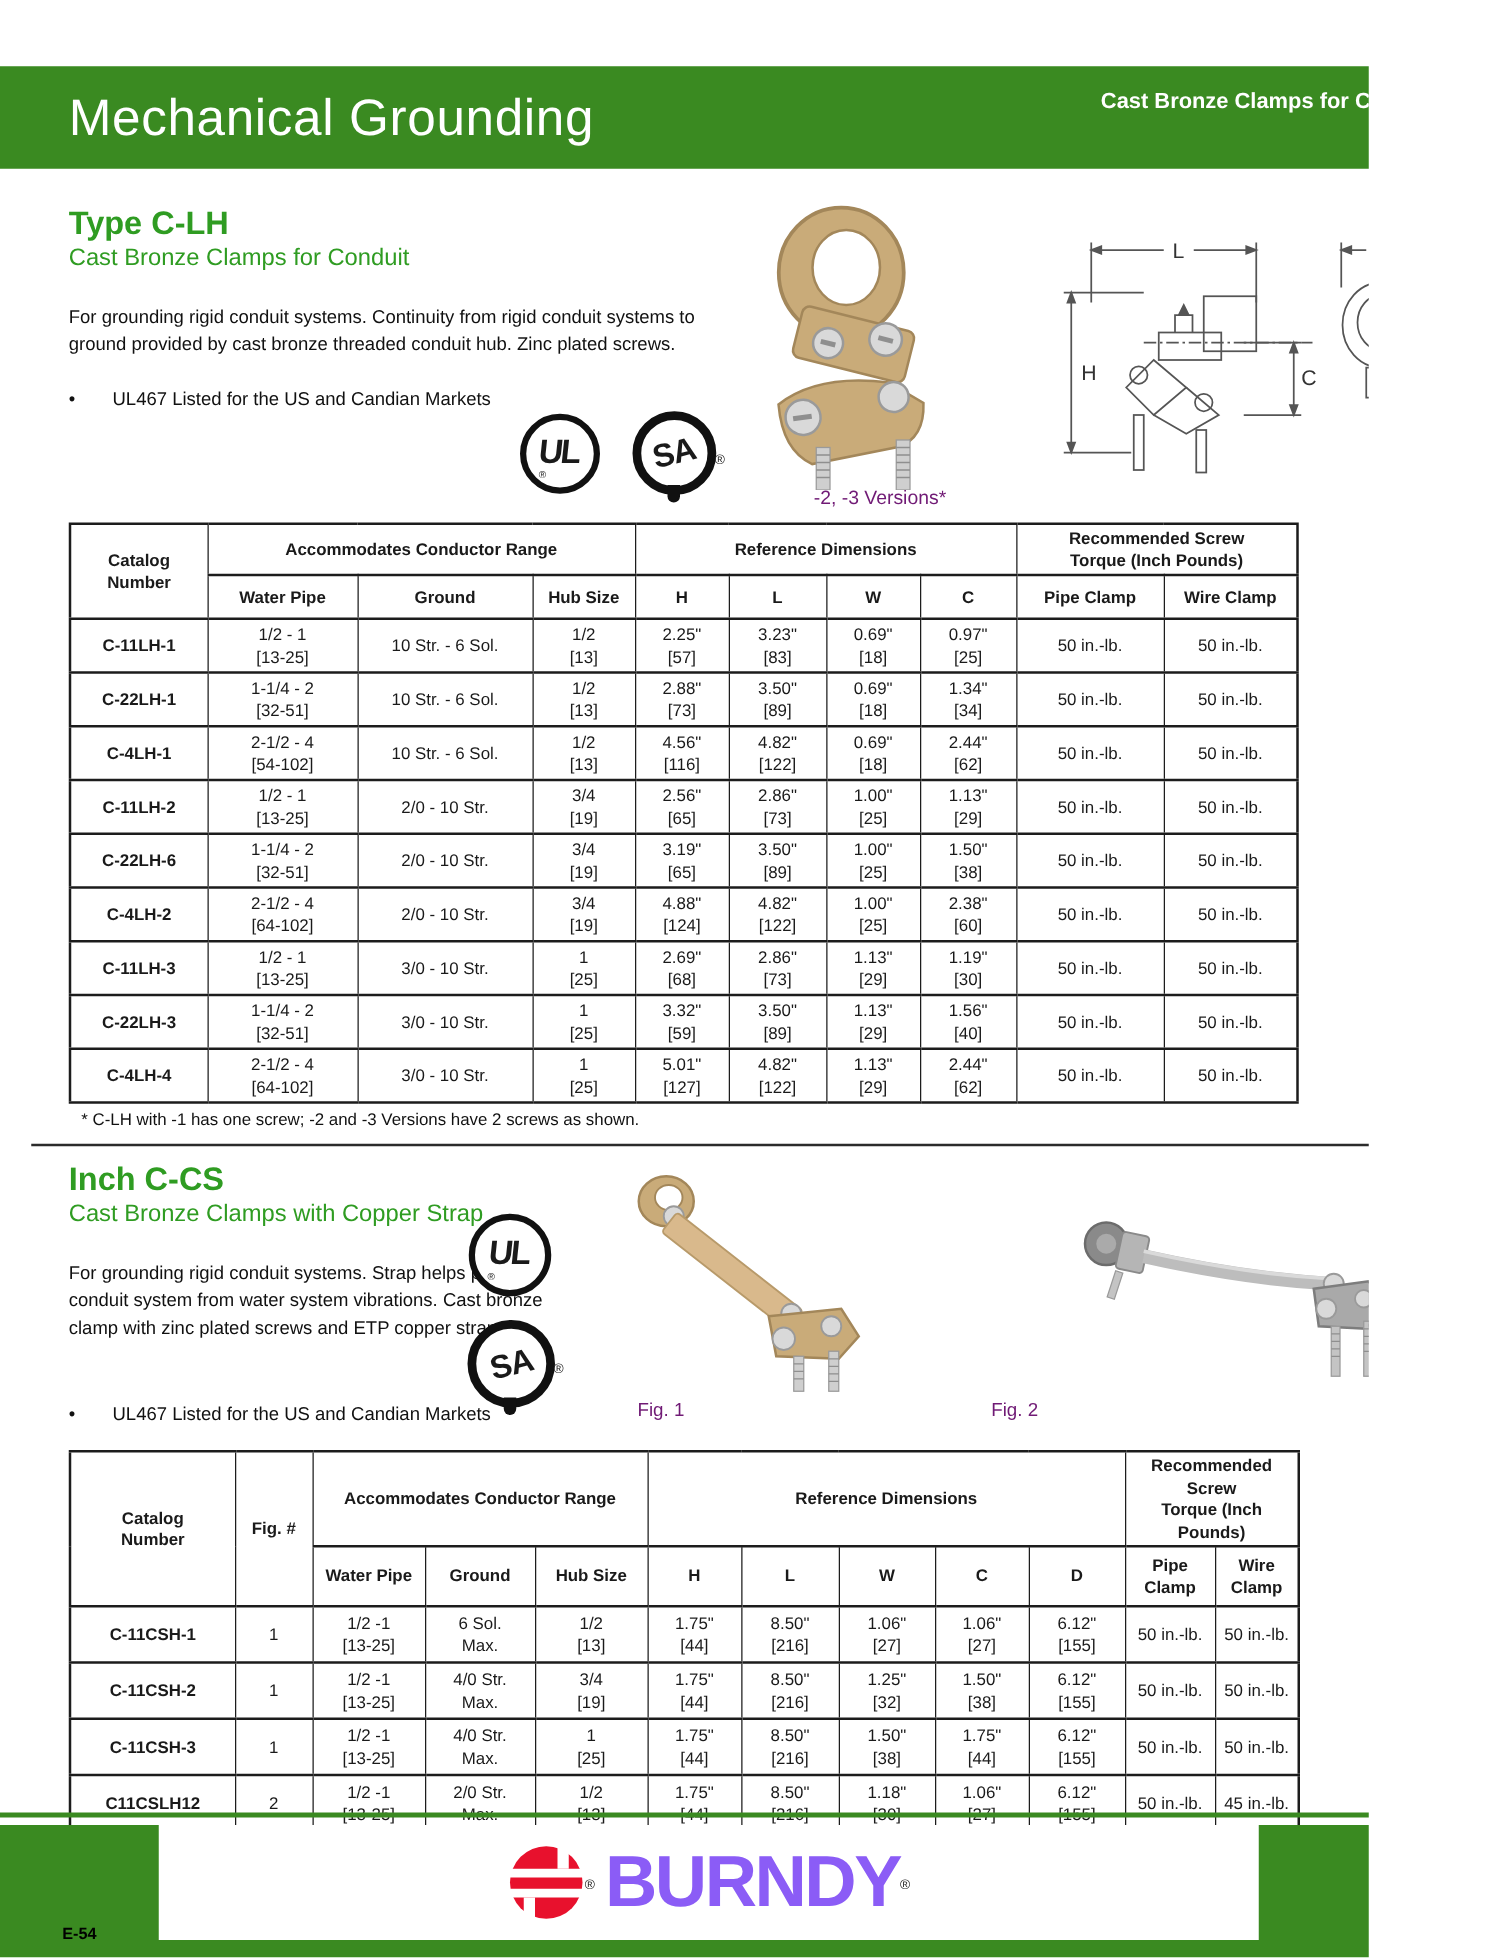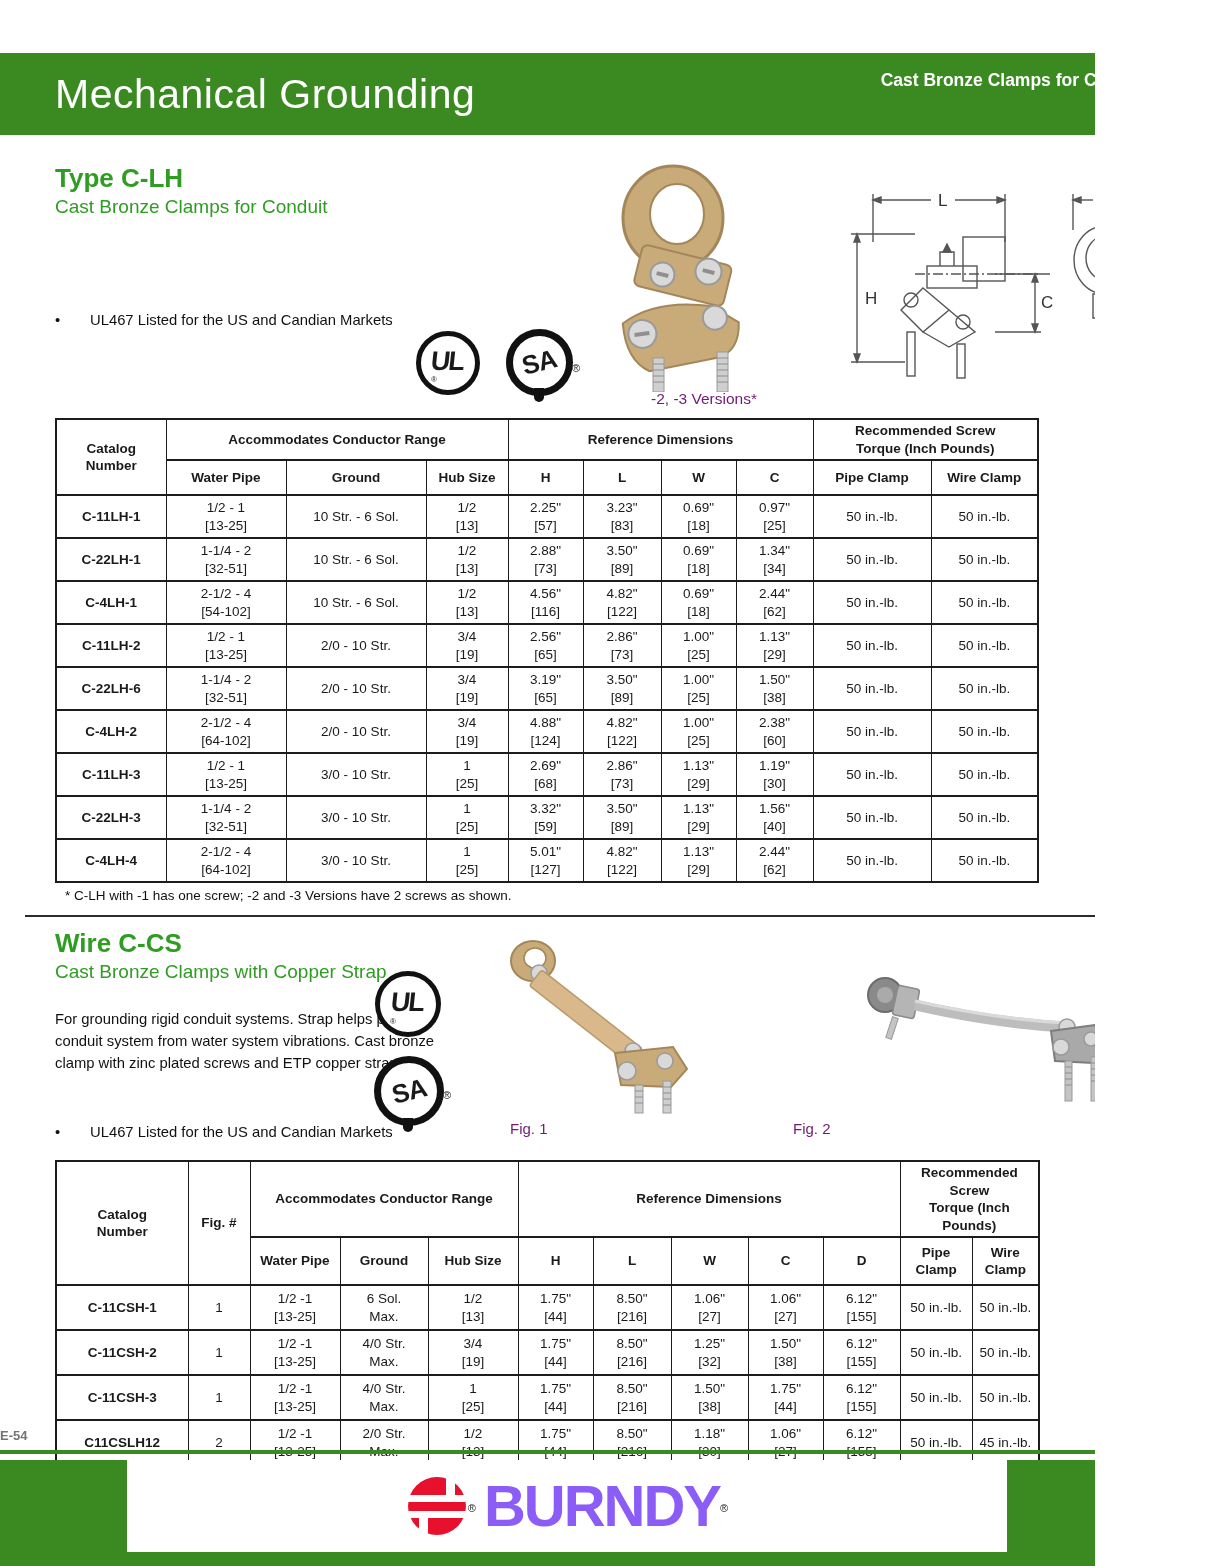--- a/index.html
+++ b/index.html
@@ -42,21 +42,21 @@
   #ccs-table thead tr:last-child  { height:48px; }
   #ccs-table tbody tr { height:45px; }
 
   .footnote { position:absolute; left:65px; font-size:13.5px; color:#111; }
   .divider { position:absolute; left:25px; width:1125px; height:2px; background:#2b2b2b; }
 
   
   .footer-line { position:absolute; left:0; top:1450px; width:1206px; height:4px; background:#3a8a21; }
   .footer-band { position:absolute; left:0; top:1460px; width:1206px; height:106px; background:#3a8a21; }
   .footer-white { position:absolute; left:127px; top:1460px; width:880px; height:92px; background:#fff; display:flex; align-items:center; justify-content:center; }
-  .footer-page { position:absolute; left:0; top:1428px; width:127px; color:#737373; font-weight:bold; font-size:13px; }
+  .footer-page { position:absolute; left:0; top:1539px; width:127px; text-align:center; color:#000000; font-weight:bold; font-size:13px; }
   .footer-right { position:absolute; left:1007px; top:1482px; width:199px; text-align:center; color:#fff; font-size:18.5px; line-height:1.45; }
   .footer-right .url { font-style:italic; }
   .brand-row { display:flex; align-items:center; }
   .brand-word { font-size:58px; font-weight:800; letter-spacing:-2px; color:#8b5cf6; line-height:1; margin-left:8px; }
   .reg-sup { font-size:11px; vertical-align:top; position:relative; top:2px; }
 
   svg text { font-family:"Liberation Sans", sans-serif; }
   .abs { position:absolute; }
 </style>
 </head>
@@ -66,20 +66,21 @@
 
   <div class="banner">
     <div class="banner-title">Mechanical Grounding</div>
     <div class="banner-right">
       <div>Cast Bronze Clamps for Conduit</div>
     </div>
   </div>
 
   <div class="sec-title" style="top:163px">Type C-LH</div>
   <div class="sec-sub" style="top:196px">Cast Bronze Clamps for Conduit</div>
+  <div class="body-text" style="top:243px; width:505px">For grounding rigid conduit systems. Continuity from rigid conduit systems to ground provided by cast bronze threaded conduit hub. Zinc plated screws.</div>
   <div class="bullet-row" style="top:312px"><span class="dot">•</span><span>UL467 Listed for the US and Candian Markets</span></div>
 
   <div class="ul-logo" style="left:416px; top:331px; width:64px; height:64px">
     <span class="ul-txt">UL</span>
     <span class="ul-reg">®</span>
   </div>
   <div class="csa-logo" style="left:506px; top:329px; width:67px; height:67px">
     <span class="csa-txt">SA</span>
     <span class="csa-reg">®</span>
   </div>
@@ -345,21 +346,21 @@
 [62]</td>
           <td>50 in.-lb.</td>
           <td>50 in.-lb.</td>
         </tr>
       </tbody>
   </table>
 
   <div class="footnote" style="top:888px">* C-LH with -1 has one screw; -2 and -3 Versions have 2 screws as shown.</div>
   <div class="divider" style="top:915px"></div>
 
-  <div class="sec-title" style="top:928px">Wire C-CS</div>
+  <div class="sec-title" style="top:928px">Inch C-CS</div>
   <div class="sec-sub" style="top:961px">Cast Bronze Clamps with Copper Strap</div>
   <div class="body-text" style="top:1008px; width:392px">For grounding rigid conduit systems. Strap helps protect conduit system from water system vibrations. Cast bronze clamp with zinc plated screws and ETP copper strap.</div>
   <div class="bullet-row" style="top:1124px"><span class="dot">•</span><span>UL467 Listed for the US and Candian Markets</span></div>
 
   <div class="ul-logo" style="left:375px; top:971px; width:66px; height:66px">
     <span class="ul-txt">UL</span>
     <span class="ul-reg">®</span>
   </div>
   <div class="csa-logo" style="left:374px; top:1056px; width:70px; height:70px">
     <span class="csa-txt">SA</span>

